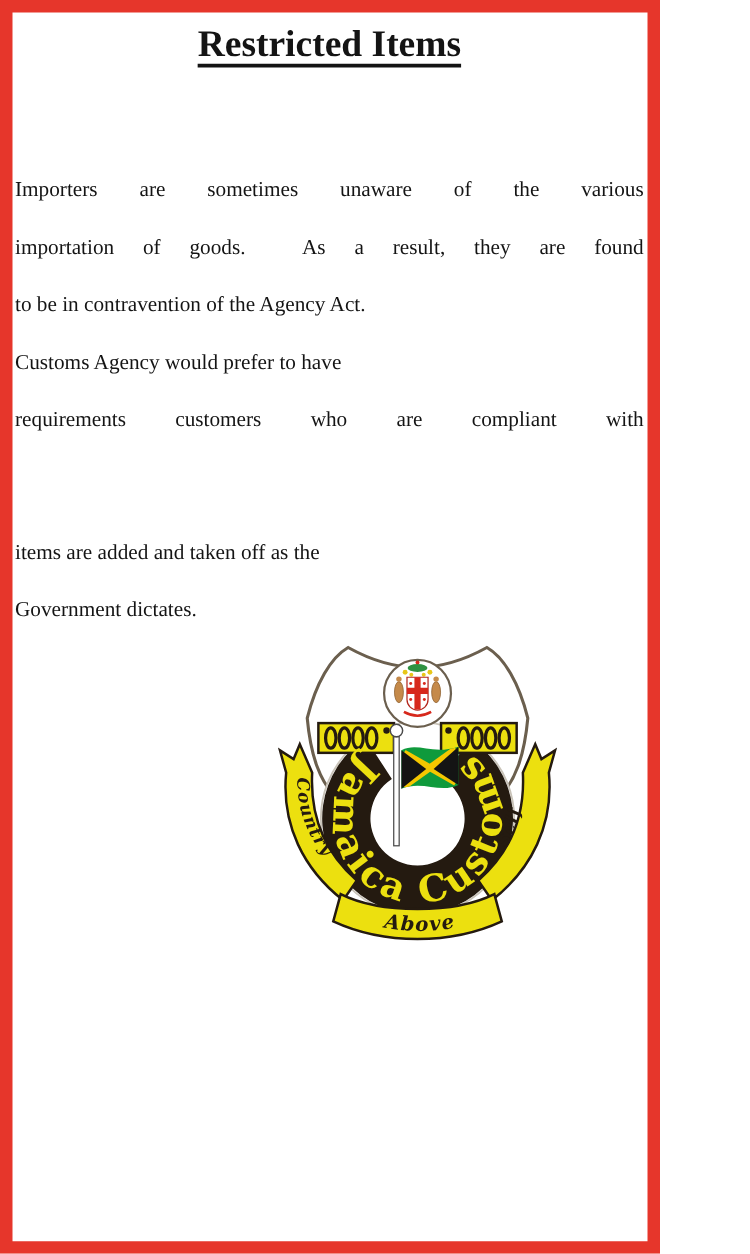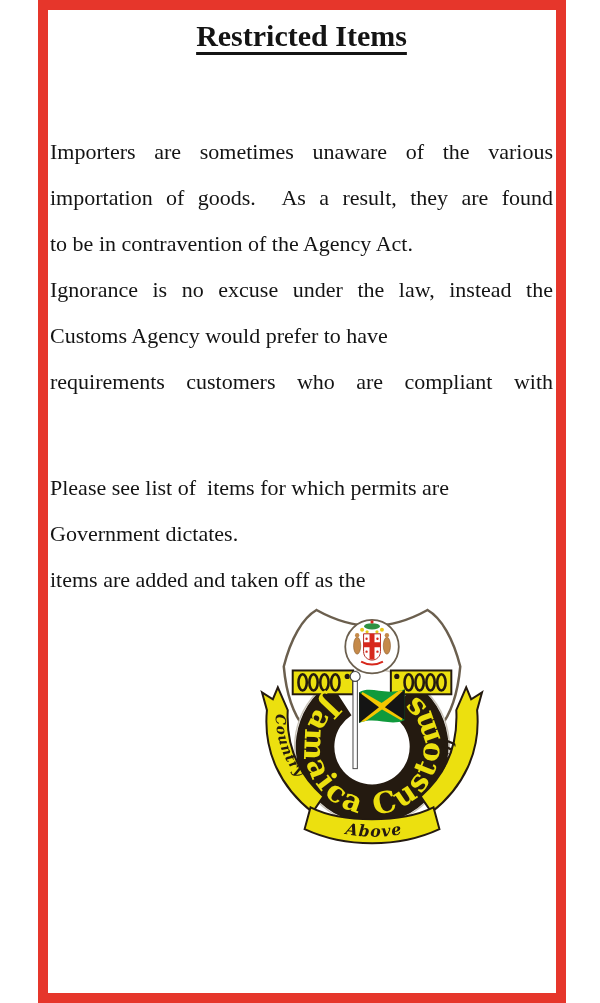--- a/index.html
+++ b/index.html
@@ -1,57 +1,55 @@
 <!DOCTYPE html>
 <html><head>
 <meta charset="utf-8">
 <style>
   html,body{margin:0;padding:0;background:#ffffff;}
   .page{
     width:528px;height:1003px;box-sizing:border-box;
     border:10px solid #e6362b;background:#ffffff;
     font-family:"Liberation Serif","DejaVu Serif",serif;color:#141414;
-    padding:6px 3px 0 2px;overflow:hidden;position:relative;margin-left:38px;
+    padding:6px 3px 0 2px;overflow:hidden;position:relative;
   }
   .title{
     font-size:30px;font-weight:bold;text-align:center;margin:0;
     line-height:40px;
     text-decoration:underline;text-decoration-thickness:3px;text-underline-offset:6px;
   }
   .para{margin:0;}
   .para.p1{margin-top:73px;}
   .para.p2{margin-top:60px;}
-  .line{font-size:22px;line-height:46px;text-align:left;}
+  .line{font-size:17px;line-height:46px;text-align:left;}
   .line.j{text-align:justify;text-align-last:justify;}
   .logo{width:230px;margin:2px 64px 0 auto;}
   .logo svg{display:block;}
   .arc-text{font-family:"DejaVu Serif",serif;font-weight:bold;font-size:30px;fill:#ece00f;}
   .rib-text{font-family:"DejaVu Serif",serif;font-weight:bold;font-style:italic;font-size:14px;fill:#241a10;letter-spacing:1px;}
   .ban-text{font-family:"DejaVu Serif",serif;font-weight:bold;font-style:italic;font-size:16px;fill:#241a10;letter-spacing:1px;}
 </style>
 </head>
 <body>
 
 <div class="page">
 
   <h1 class="title">Restricted Items</h1>
 
   <div class="para p1">
     <div class="line j">Importers are sometimes unaware of the various</div>
     <div class="line j">importation of goods.&nbsp; As a result, they are found</div>
     <div class="line">to be in contravention of the Agency Act.</div>
-    <div class="line j">Ignorance is no excuse under the law, instead the</div>
     <div class="line">Customs Agency would prefer to have</div>
     <div class="line j">requirements customers who are compliant with</div>
   </div>
 
   <div class="para p2">
-    <div class="line">Please see list of&nbsp; items for which permits are</div>
+    <div class="line">items are added and taken off as the</div>
     <div class="line">Government dictates.</div>
-    <div class="line">items are added and taken off as the</div>
   </div>
 
   <div class="logo">
     <svg viewBox="0 0 232 244" width="230" height="242" aria-hidden="true">
       <defs>
         <path id="arcTextPath" d="M75,87.3 A68,68 0 1 0 153,87.3" fill="none"></path>
         <path id="leftRibbonTextPath" d="M17,104 C15,140 29,166 52,188" fill="none"></path>
         <path id="rightRibbonTextPath" d="M166,192 C188,170 201,144 199,104" fill="none"></path>
         <path id="bottomBannerTextPath" d="M64,224 C98,237 134,237 168,224" fill="none"></path>
         <clipPath id="flagClip">

